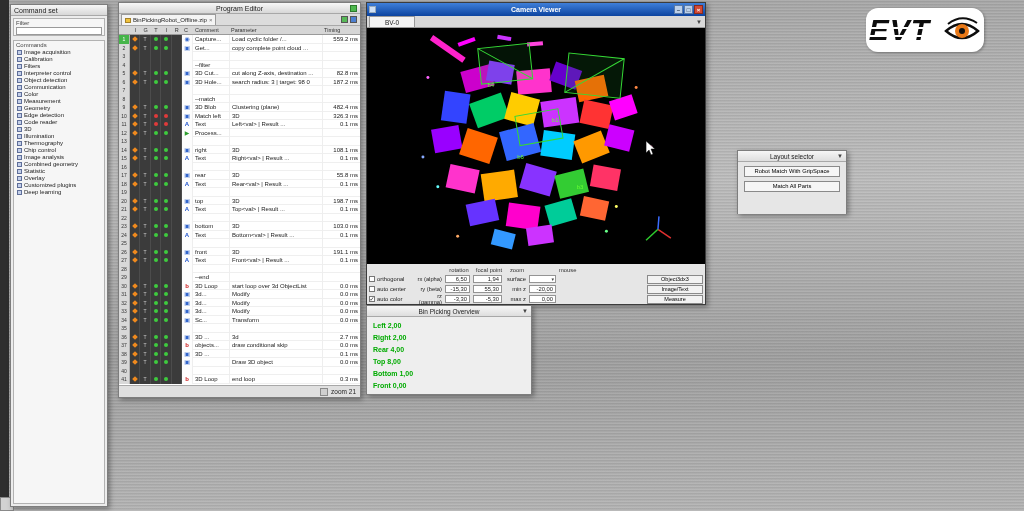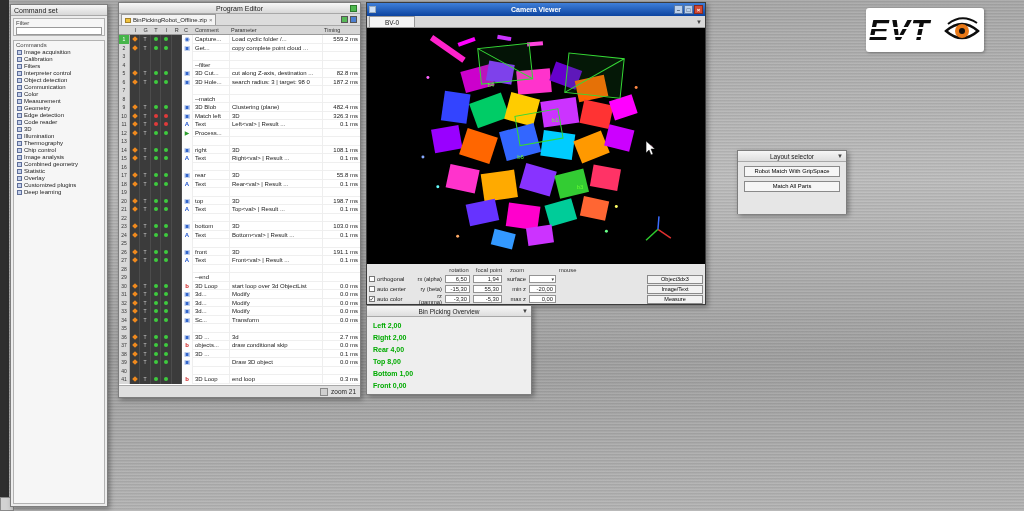--- a/index.html
+++ b/index.html
@@ -94,21 +94,21 @@
   .panel-head .arrow { position:absolute; right:3px; top:2px; font-size:6px; color:#444; }
   #bin-lines { padding:3px 0 0 6px; background:#eeeeee; height:77px; }
   .bin-line { font-size:7px; line-height:12px; color:#00ab00; font-weight:bold; }
 
   
   #layout-selector { left:737px; top:150px; width:110px; height:64px; }
   #ls-buttons { padding:4px 6px; display:flex; flex-direction:column; gap:4px; background:#e6e6e6; height:52px; }
   .ls-btn { height:11px; font-size:5.8px; line-height:9px; background:#f6f6f6; border:1px solid #8a8a8a; font-family:"Liberation Sans",sans-serif; }
 
   
-  #evt-logo { position:absolute; left:866px; top:8px; width:118px; height:44px; background:#fff; border-radius:3px;
+  #evt-logo { position:absolute; left:866px; top:8px; width:118px; height:44px; background:#fff; border-radius:12px;
     display:flex; align-items:center; justify-content:center; gap:13px; box-shadow:1px 1px 3px rgba(0,0,0,.3); }
   .logo-text { font-size:30px; font-weight:bold; font-style:italic; letter-spacing:1px; color:#0d0d0d; position:relative; }
   .logo-stripe { position:absolute; left:-2px; width:72px; height:2px; background:#fff; }
   .ls1 { top:14px; } .ls2 { top:22px; }
 </style>
 </head>
 <body>
 
 <div id="left-strip"></div>
 <div id="corner-box"></div>

